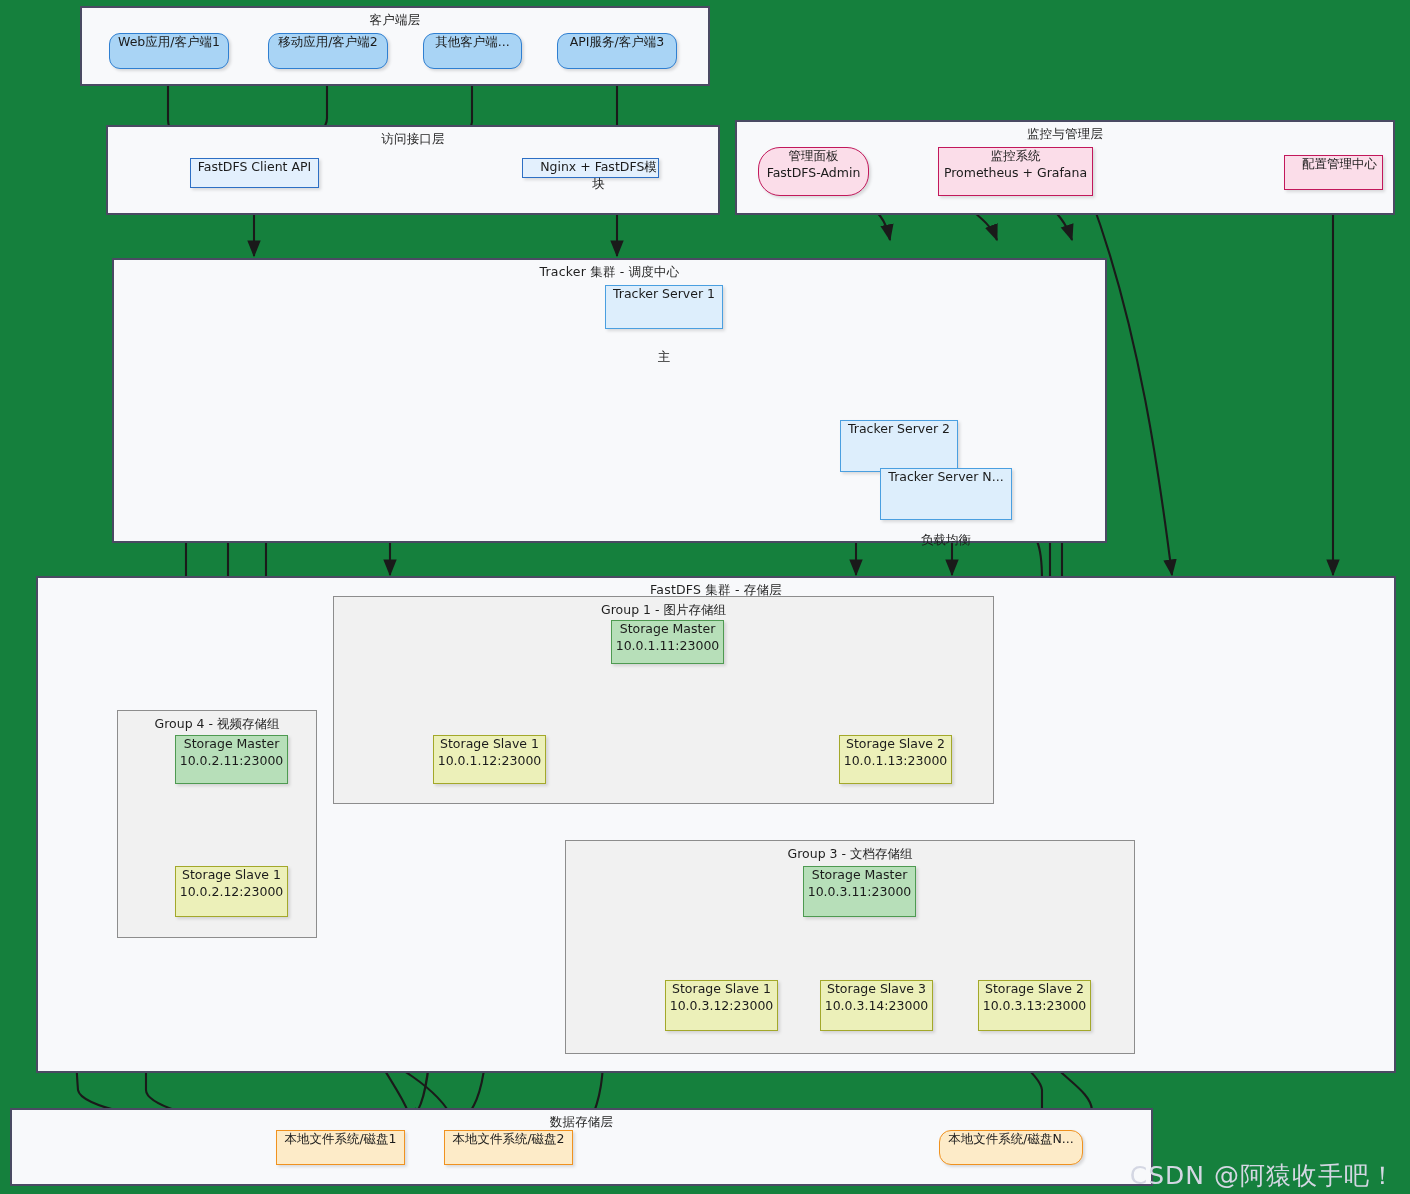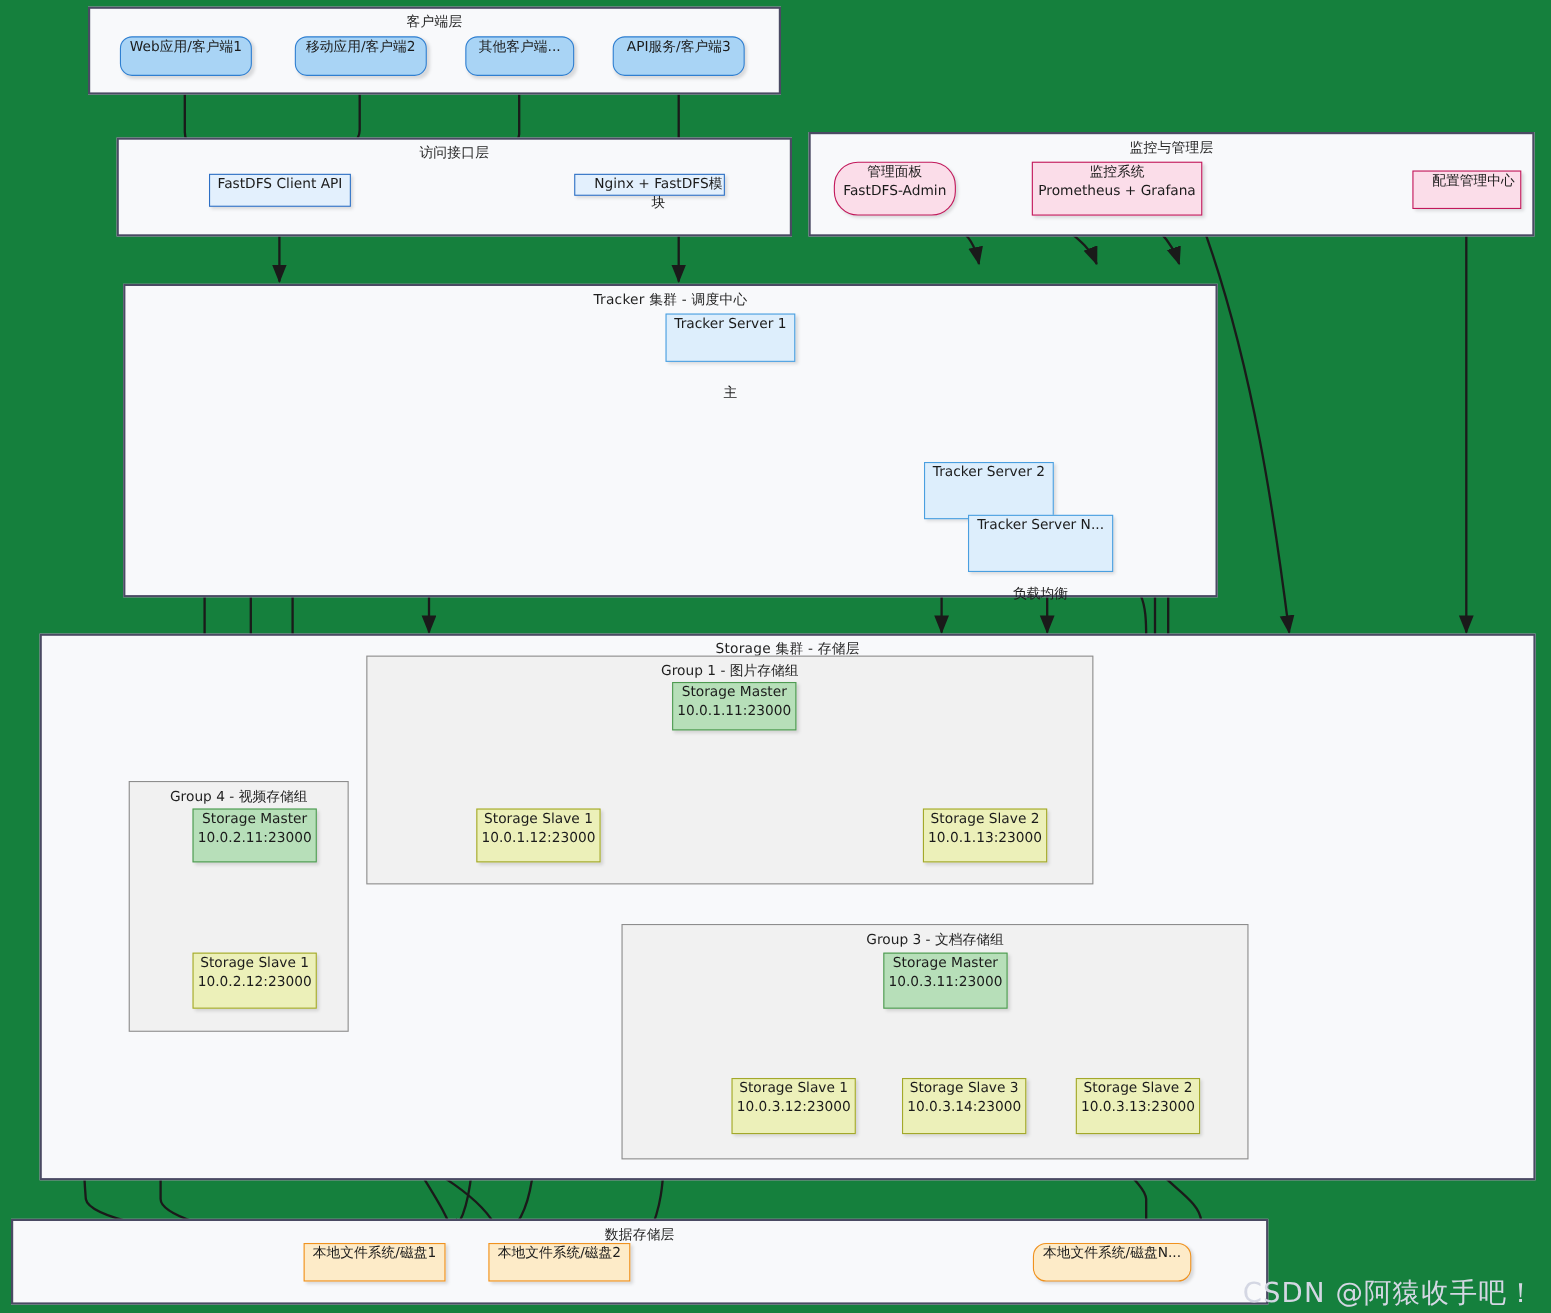--- a/index.html
+++ b/index.html
@@ -157,21 +157,21 @@
   <div class="node n-tracker" style="left:840px;top:372px;width:118px;height:52px;margin-top:48px;">
     <span>Tracker Server 2</span>
     <span class="l2">从</span>
   </div>
   <div class="node n-tracker" style="left:880px;top:468px;width:132px;height:52px;">
     <span>Tracker Server N...</span>
     <span class="l2">负载均衡</span>
   </div>
 
   <div class="layer" style="left:36px;top:576px;width:1360px;height:497px;">
-    <div class="layer-title">Storage 集群 - 存储层</div>
+    <div class="layer-title">FastDFS 集群 - 存储层</div>
   </div>
 
   <div class="group" style="left:333px;top:596px;width:661px;height:208px;">
     <div class="group-title">Group 1 - 图片存储组</div>
   </div>
   <div class="node n-master" style="left:611px;top:620px;width:113px;height:44px;">
     <span>Storage Master</span>
     <span class="l2">10.0.1.11:23000</span>
   </div>
   <div class="node n-slave" style="left:433px;top:735px;width:113px;height:49px;">

